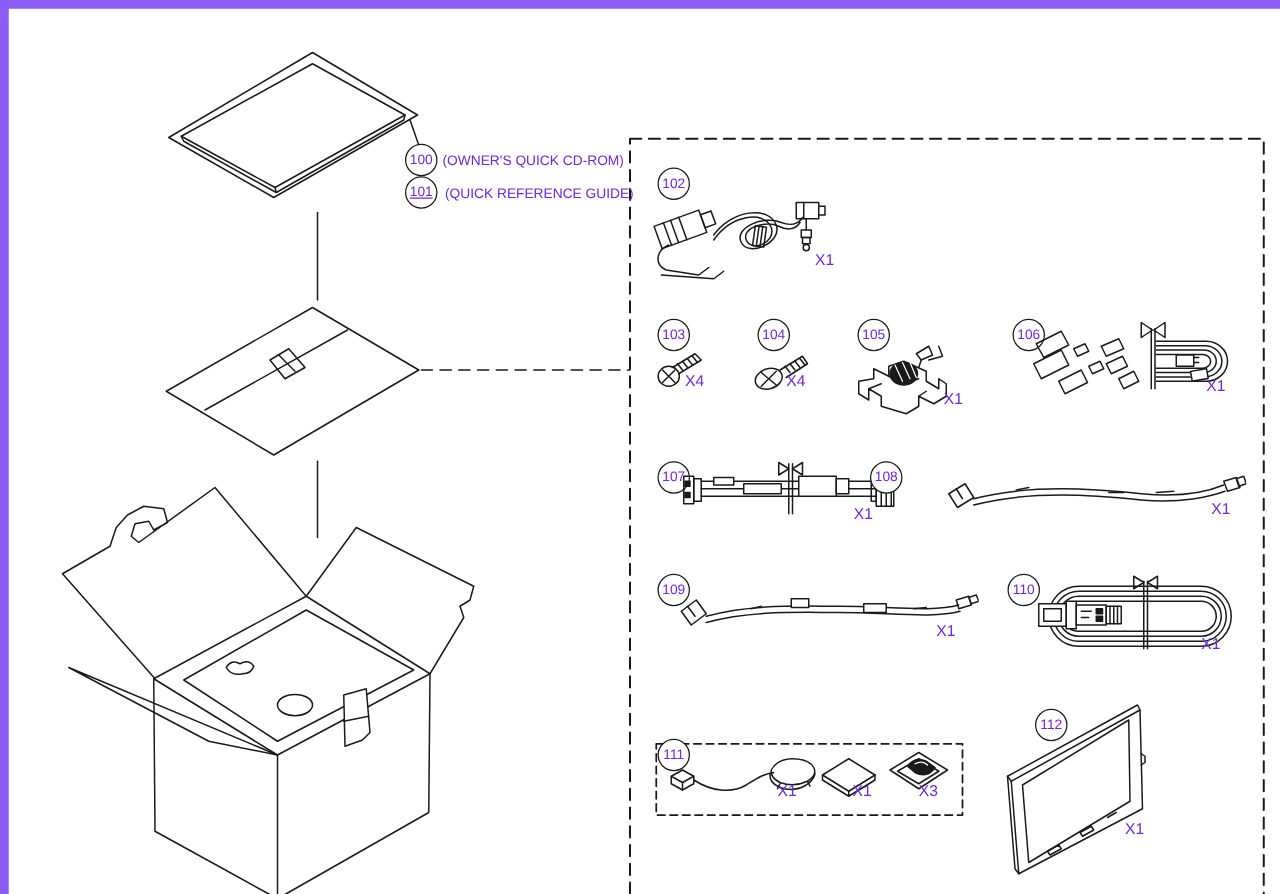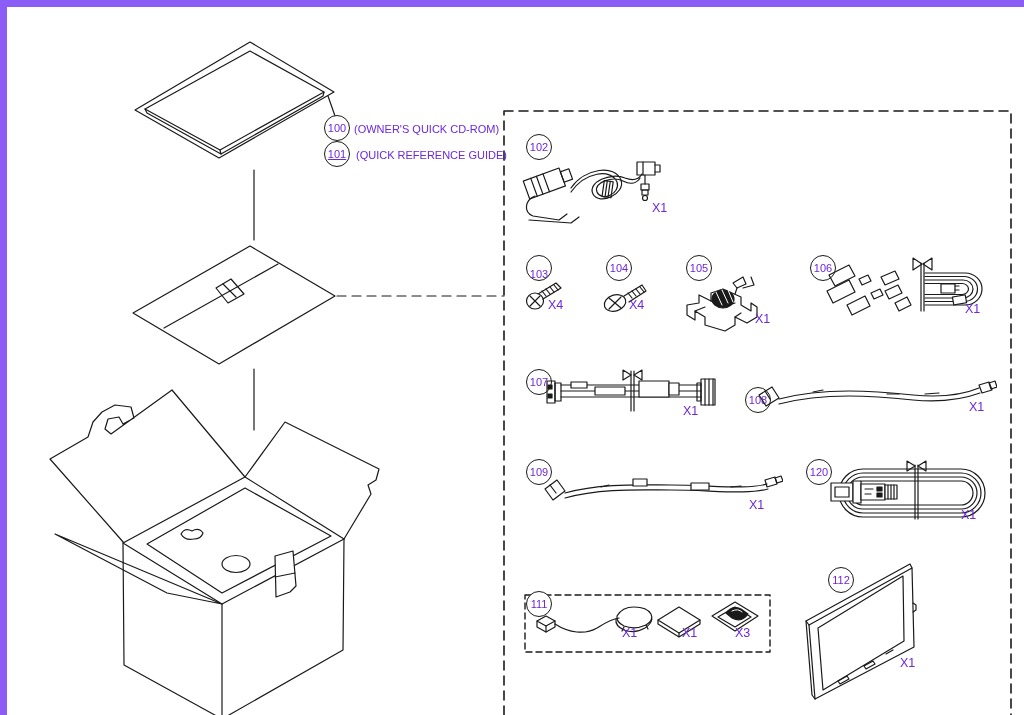--- a/index.html
+++ b/index.html
@@ -107,21 +107,21 @@
     <rect x="118" y="12" width="18" height="13"></rect>
     <line x1="124" y1="12" x2="124" y2="25"></line>
     <path d="M136,15 h5 v7 h-5"></path>
     <path d="M126,25 v9"></path>
     <rect x="122" y="34" width="8" height="6"></rect>
     <rect x="123" y="40" width="6" height="5"></rect>
     <circle cx="126" cy="48" r="2.5"></circle>
   </svg>
   <div class="qty" style="left:645px;top:195px;">X1</div>
 
-  <div class="badge" style="left:519px;top:248px;align-items:flex-end;">
+  <div class="badge" style="left:519px;top:248px;">
     <span>103</span>
   </div>
   <svg class="part-art" style="left:517px;top:270px;" width="42" height="36">
     <ellipse cx="11" cy="24" rx="8.5" ry="8"></ellipse>
     <path d="M6,19 L16,29 M16,19 L6,29"></path>
     <path d="M14,17 L32,6 L37,11 L19,22"></path>
     <path d="M18,14 l4,5 M22,12 l4,5 M26,10 l4,5 M30,8 l4,5"></path>
   </svg>
   <div class="qty" style="left:541px;top:292px;">X4</div>
 
@@ -192,21 +192,21 @@
       <line x1="91" y1="4" x2="91" y2="44"></line>
     <path d="M80,3 l8,5 l-8,5 z M99,3 l-8,5 l8,5 z"></path>
     <rect x="154" y="16" width="4" height="18"></rect>
     <rect x="158" y="12" width="14" height="26"></rect>
     <line x1="162" y1="12" x2="162" y2="38"></line>
       <line x1="166" y1="12" x2="166" y2="38"></line>
       <line x1="170" y1="12" x2="170" y2="38"></line>
   </svg>
   <div class="qty" style="left:676px;top:398px;">X1</div>
 
-  <div class="badge" style="left:738px;top:362px;margin-top:18px;">
+  <div class="badge" style="left:689px;top:362px;">
     <span>108</span>
   </div>
   <svg class="part-art" style="left:748px;top:366px;" width="242" height="48">
     <path d="M4,22 l13,-8 l7,11 l-13,8 z"></path>
     <path d="M10,18 l5,8"></path>
     <path d="M24,26 C70,14 120,18 158,22 C190,25 212,20 224,15"></path>
     <path d="M24,31 C70,19 120,23 158,27 C190,30 214,24 225,20"></path>
     <path d="M58,19 l10,-2 M132,21 h12 M170,21 l14,-1"></path>
     <path d="M224,12 l10,-3 l3,8 l-10,3 z"></path>
     <path d="M234,10 l6,-2 l2,6 l-6,2 z"></path>
@@ -223,21 +223,21 @@
     <path d="M24,35 C60,25 100,27 130,27 C170,27 206,32 227,26"></path>
     <rect x="92" y="16" width="14" height="7" fill="#fff"></rect>
     <rect x="150" y="20" width="18" height="7" fill="#fff"></rect>
     <path d="M60,24 l8,-2 M190,24 l10,-1"></path>
     <path d="M224,17 l10,-3 l2,7 l-10,3 z"></path>
     <path d="M234,15 l6,-2 l2,5 l-6,2 z"></path>
   </svg>
   <div class="qty" style="left:742px;top:492px;">X1</div>
 
   <div class="badge" style="left:799px;top:452px;">
-    <span>120</span>
+    <span>110</span>
   </div>
   <svg class="part-art" style="left:820px;top:452px;" width="172" height="66">
     <rect x="12" y="10" width="146" height="48" rx="24"></rect>
     <rect x="16" y="14" width="138" height="40" rx="20"></rect>
     <rect x="20" y="18" width="130" height="32" rx="16"></rect>
     <rect x="24" y="22" width="122" height="24" rx="12"></rect>
     <rect x="4" y="24" width="22" height="18" fill="#fff"></rect>
     <rect x="8" y="28" width="14" height="10"></rect>
     <rect x="26" y="22" width="8" height="22" fill="#fff"></rect>
     <rect x="34" y="25" width="24" height="16" fill="#fff"></rect>

